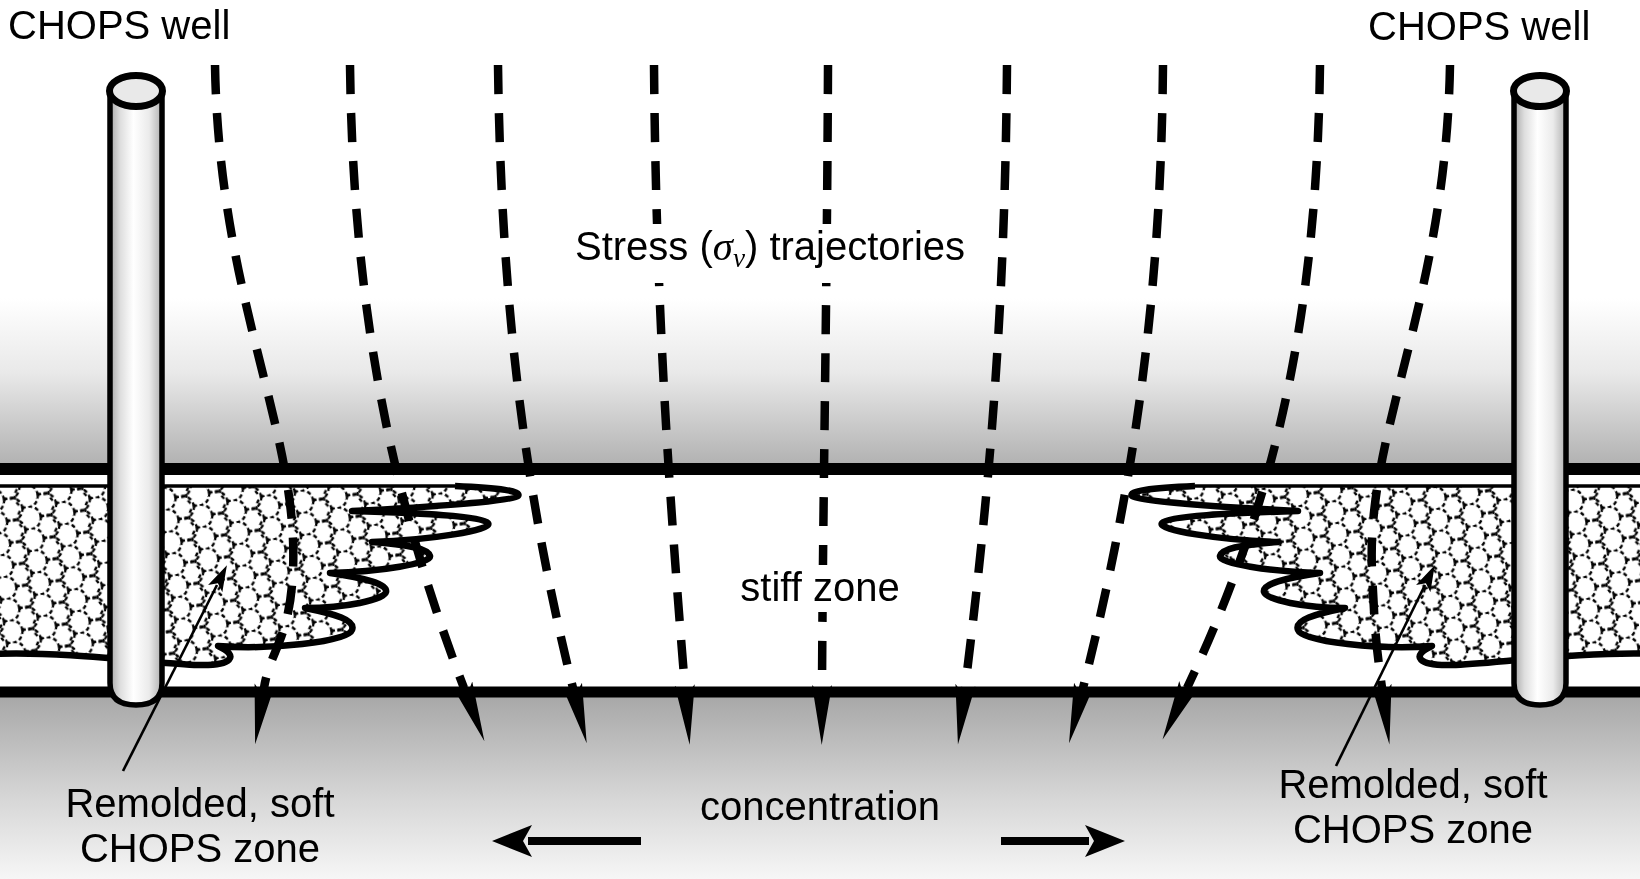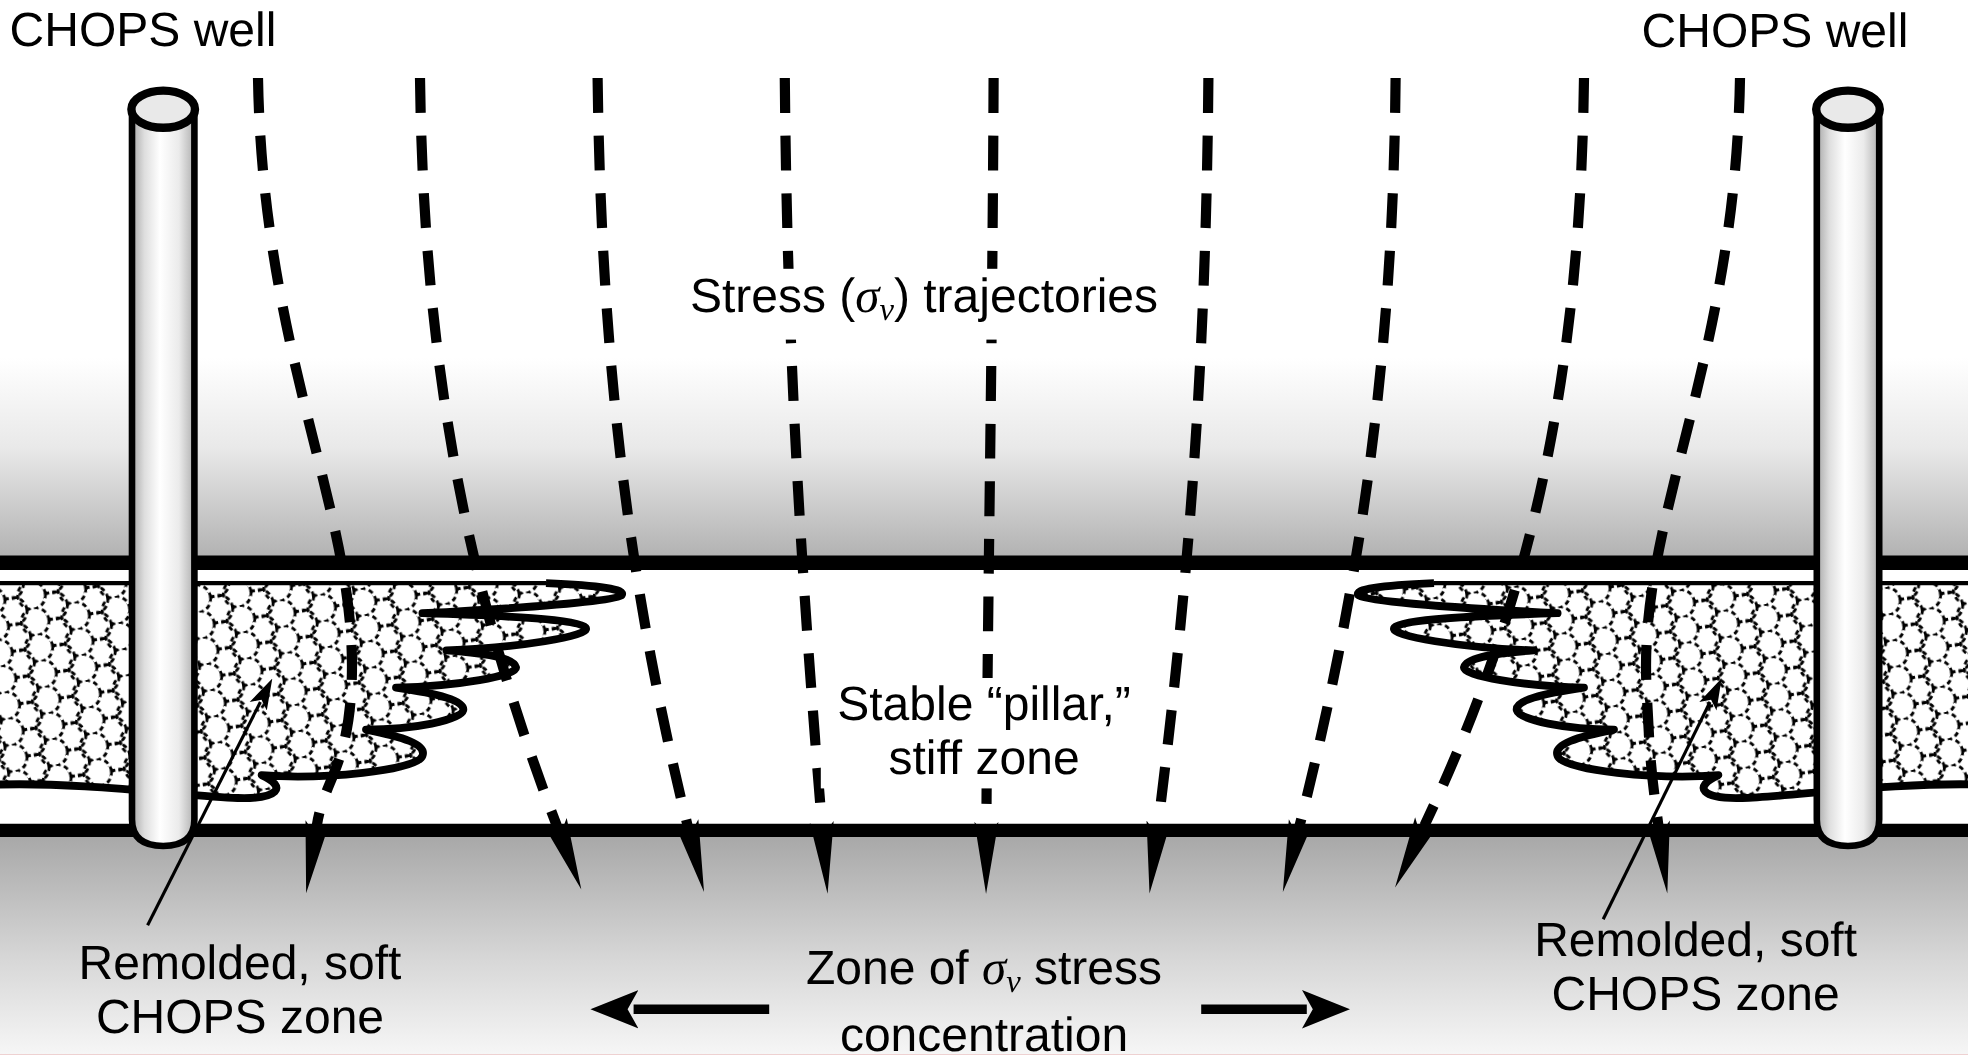--- a/index.html
+++ b/index.html
@@ -164,29 +164,25 @@
   <div class="lbl" style="left:1368px;top:4px;">CHOPS well</div>
 
   <div class="center-wrap" style="top:211px;left:-50px;">
     <span class="lbl boxed" style="position:static;">
       <span>Stress (</span><span class="sig">σ</span><span class="sigsub">v</span><span>) trajectories</span>
     </span>
   </div>
 
   <div class="center-wrap" style="top:552px;">
     <span class="lbl boxed two-line" style="position:static;">
-      <span style="display:block;">Stable “pillar,”</span>
       <span style="display:block;">stiff zone</span>
     </span>
   </div>
 
   <div class="center-wrap two-line" style="top:784px;">
-    <span class="lbl" style="position:static;display:block;">
-      <span>Zone of </span><span class="sig">σ</span><span class="sigsub">v</span><span> stress</span>
-    </span>
     <span class="lbl" style="position:static;display:block;">concentration</span>
   </div>
 
   <div class="lbl two-line" style="left:30px;top:781px;width:340px;">
     <span style="display:block;">Remolded, soft</span>
     <span style="display:block;">CHOPS zone</span>
   </div>
 
   <div class="lbl two-line" style="left:1243px;top:762px;width:340px;">
     <span style="display:block;">Remolded, soft</span>

